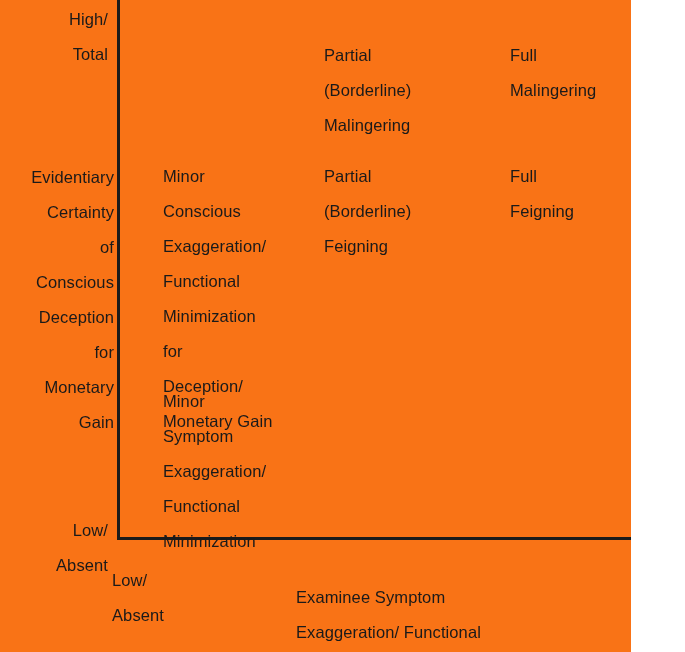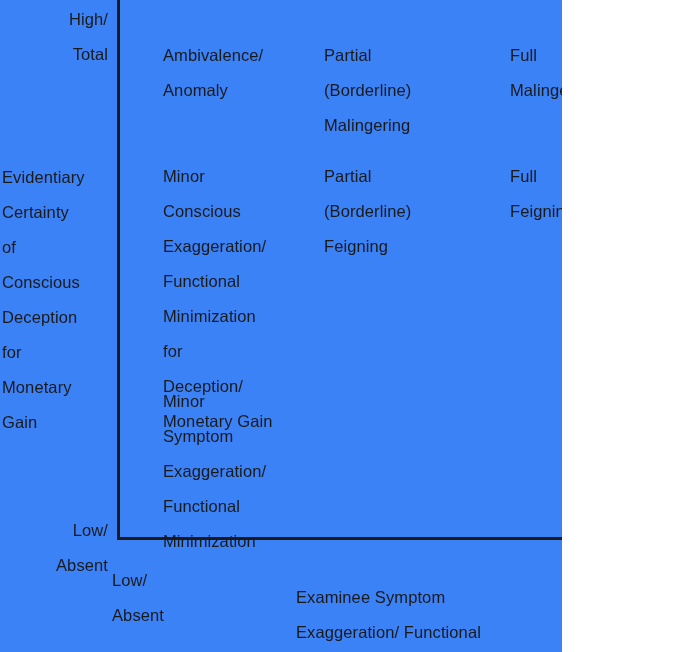--- a/index.html
+++ b/index.html
@@ -5,23 +5,23 @@
   html, body {
     margin: 0;
     padding: 0;
     background: #ffffff;
   }
   body {
     font-family: "Liberation Sans", sans-serif;
   }
   #diagram {
     position: relative;
-    width: 562px;
+    width: 631px;
     height: 652px;
-    background: #3b82f6;
+    background: #f97316;
     overflow: hidden;
     color: #1a1a1a;
     font-size: 16.5px;
     line-height: 35px;
   }
   .txt {
     position: absolute;
     white-space: pre;
     color: #1a1a1a;
     font-size: 16.5px;
@@ -54,21 +54,21 @@
   #y-low-label {
     left: 0px;
     top: 513px;
     width: 108px;
     text-align: right;
   }
   #y-axis-title {
     left: 2px;
     top: 160px;
     width: 112px;
-    text-align: left;
+    text-align: right;
   }
   #x-low-label {
     left: 112px;
     top: 563px;
     text-align: left;
   }
   #x-high-label {
     left: 634px;
     top: 563px;
     text-align: left;
@@ -109,22 +109,20 @@
 Gain</div>
 
   <div class="txt" id="x-low-label">Low/
 Absent</div>
   <div class="txt" id="x-high-label">High/
 Total</div>
   <div class="txt" id="x-axis-title">Examinee Symptom
 Exaggeration/ Functional
 Minimization</div>
 
-  <div class="txt cell col-1 row-top">Ambivalence/
-Anomaly</div>
   <div class="txt cell col-2 row-top">Partial
 (Borderline)
 Malingering</div>
   <div class="txt cell col-3 row-top">Full
 Malingering</div>
 
   <div class="txt cell col-1 row-mid">Minor
 Conscious
 Exaggeration/
 Functional

